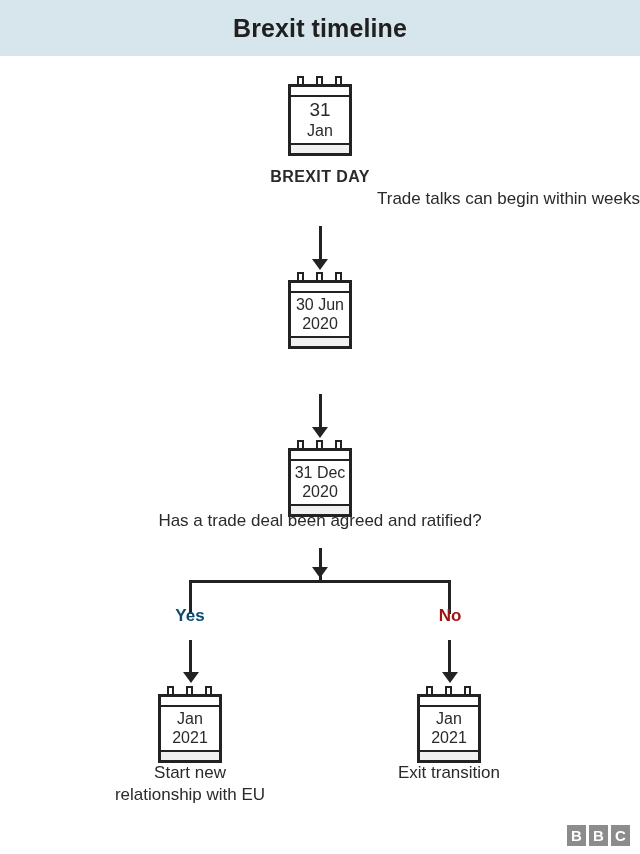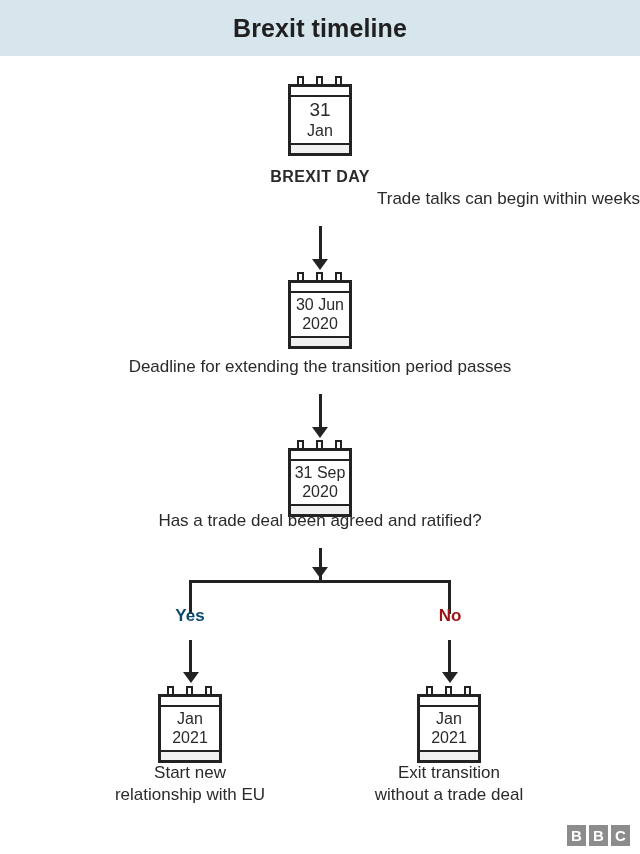--- a/index.html
+++ b/index.html
@@ -204,35 +204,34 @@
     <div class="cal-body">
       <div class="cal-topbar"></div>
       <div class="cal-face">
         <div class="cal-line">30 Jun</div>
         <div class="cal-line">2020</div>
       </div>
       <div class="cal-footer"></div>
     </div>
   </div>
 
-  <div class="caption" style="left:0; top:294px; width:640px;">Deadline for extending the transition period passes</div>
 
   <div class="vline" style="left:318.5px; top:332px; height:36px;"></div>
   <div class="arrowhead" style="left:312px; top:365px;"></div>
 
   <div class="cal" style="left:288px; top:378px;">
     <div class="cal-rings">
       <span class="cal-ring r1"></span>
       <span class="cal-ring r2"></span>
       <span class="cal-ring r3"></span>
     </div>
     <div class="cal-body">
       <div class="cal-topbar"></div>
       <div class="cal-face">
-        <div class="cal-line">31 Sep</div>
+        <div class="cal-line">31 Dec</div>
         <div class="cal-line">2020</div>
       </div>
       <div class="cal-footer"></div>
     </div>
   </div>
 
   <div class="caption" style="left:0; top:448px; width:640px;">Has a trade deal been agreed and ratified?</div>
 
   <div class="vline" style="left:318.5px; top:486px; height:32px;"></div>
   <div class="arrowhead" style="left:312px; top:505px;"></div>
@@ -279,21 +278,20 @@
       <div class="cal-topbar"></div>
       <div class="cal-face">
         <div class="cal-line">Jan</div>
         <div class="cal-line">2021</div>
       </div>
       <div class="cal-footer"></div>
     </div>
   </div>
 
   <div class="caption" style="left:329px; top:700px; width:240px;">Exit transition</div>
-  <div class="caption" style="left:329px; top:722px; width:240px;">without a trade deal</div>
 
 </div>
 
 <div class="bbc-logo">
   <span class="bbc-box">B</span>
   <span class="bbc-box">B</span>
   <span class="bbc-box">C</span>
 </div>
 
 </body></html>

